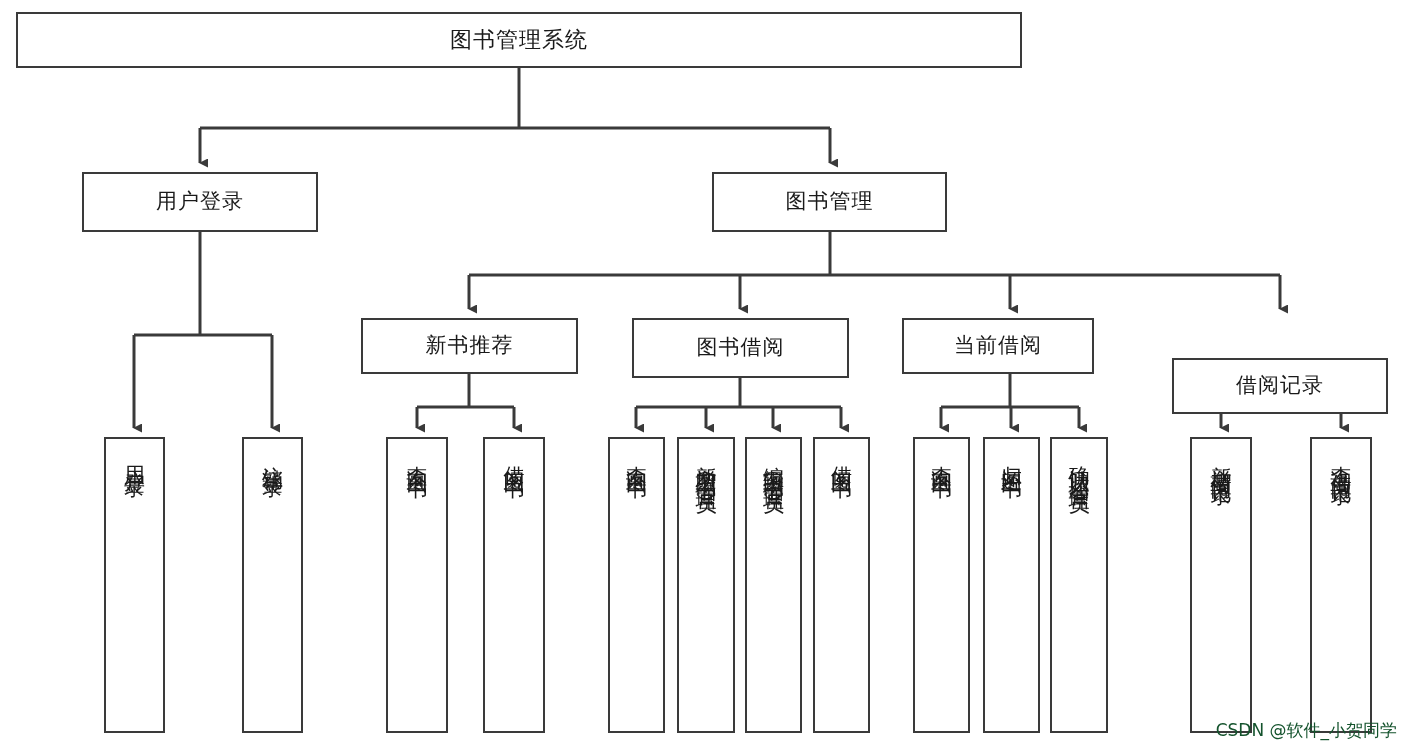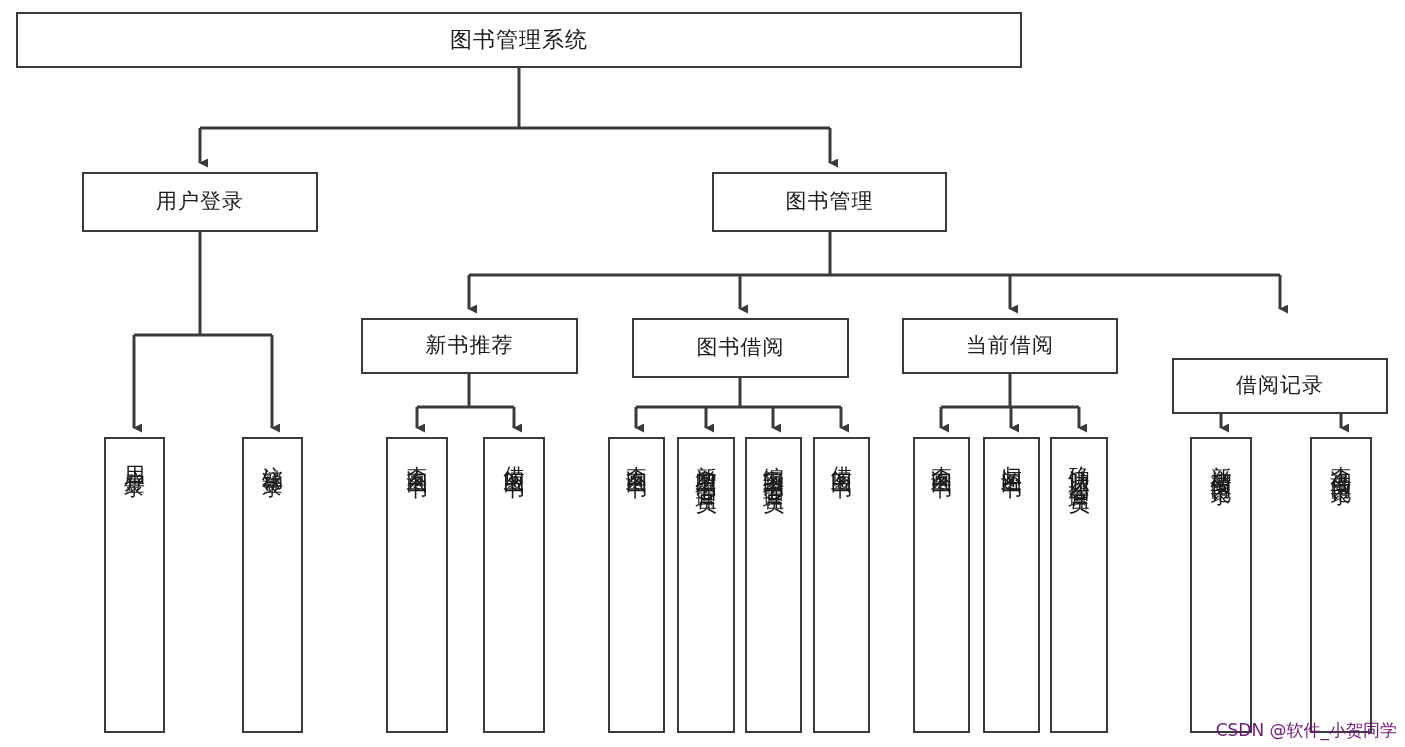--- a/index.html
+++ b/index.html
@@ -55,21 +55,21 @@
     letter-spacing: 4px;
     line-height: 1.05;
     white-space: nowrap;
     display: block;
   }
   #watermark {
     position: absolute;
     right: 8px;
     bottom: 5px;
     font-size: 17px;
-    color: #701a75;
+    color: #14532d;
     white-space: nowrap;
     font-family: "DejaVu Sans", "Liberation Sans", sans-serif;
     pointer-events: none;
   }
 </style>
 </head>
 <body>
 
 <div id="diagram-root">
 
@@ -133,21 +133,21 @@
   <div class="node horiz" style="left:712px; top:172px; width:235px; height:60px;">
     <span>图书管理</span>
   </div>
 
   <div class="node horiz" style="left:361px; top:318px; width:217px; height:56px;">
     <span>新书推荐</span>
   </div>
   <div class="node horiz" style="left:632px; top:318px; width:217px; height:60px;">
     <span>图书借阅</span>
   </div>
-  <div class="node horiz" style="left:902px; top:318px; width:216px; height:56px;">
+  <div class="node horiz" style="left:902px; top:318px; width:192px; height:56px;">
     <span>当前借阅</span>
   </div>
   <div class="node horiz" style="left:1172px; top:318px; width:216px; height:56px;margin-top:40px;">
     <span>借阅记录</span>
   </div>
 
   <div class="node vert" style="left:104px; top:437px; width:61px; height:296px;">
     <span class="vert-text">用户登录</span>
   </div>
   <div class="node vert" style="left:242px; top:437px; width:61px; height:296px;">

